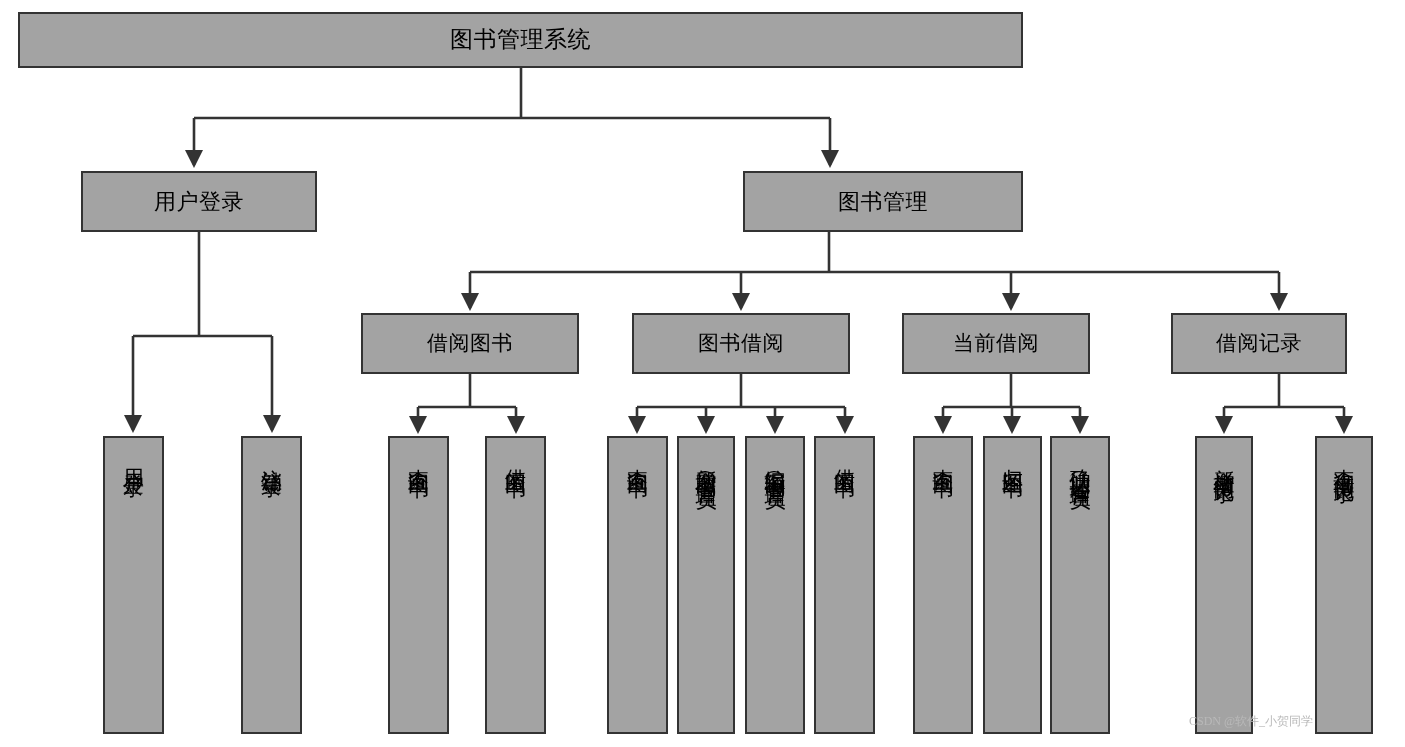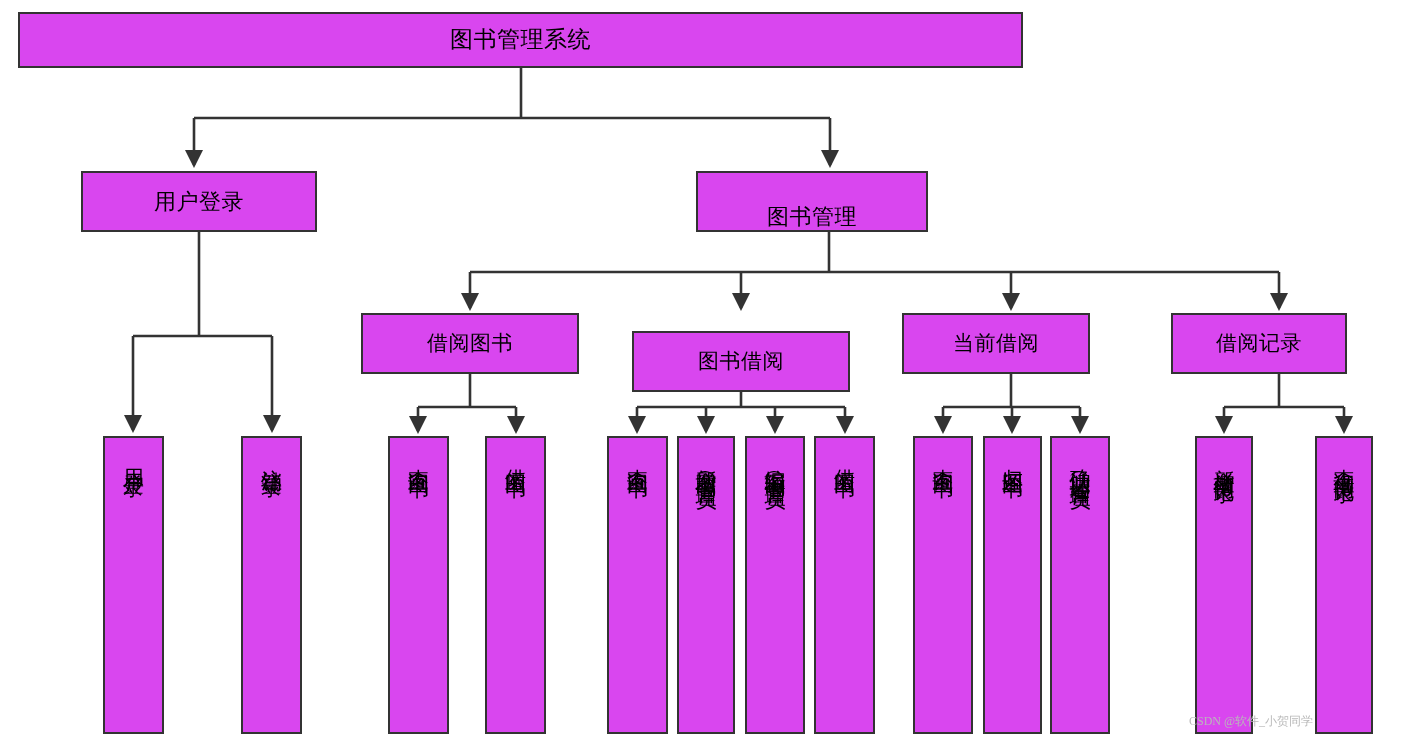--- a/index.html
+++ b/index.html
@@ -20,21 +20,21 @@
     left: 0;
     top: 0;
     width: 1405px;
     height: 747px;
     pointer-events: none;
   }
   .node {
     position: absolute;
     box-sizing: border-box;
     border: 2px solid #333333;
-    background: #d946ef;
+    background: #a3a3a3;
     display: flex;
     align-items: center;
     justify-content: center;
     color: #000000;
     z-index: 2;
   }
   .node-label {
     display: block;
     text-align: center;
     line-height: 1.18;
@@ -123,28 +123,28 @@
     </g>
   </svg>
 
   <div class="node tier-root" style="left:18px; top:12px; width:1005px; height:56px;">
     <span class="node-label">图书管理系统</span>
   </div>
 
   <div class="node tier-1" style="left:81px; top:171px; width:236px; height:61px;">
     <span class="node-label">用户登录</span>
   </div>
-  <div class="node tier-1" style="left:696px; top:171px; width:232px; height:61px;align-items:flex-end;">
+  <div class="node tier-1" style="left:743px; top:171px; width:280px; height:61px;">
     <span class="node-label">图书管理</span>
   </div>
 
   <div class="node tier-2" style="left:361px; top:313px; width:218px; height:61px;">
     <span class="node-label">借阅图书</span>
   </div>
-  <div class="node tier-2" style="left:632px; top:331px; width:218px; height:61px;">
+  <div class="node tier-2" style="left:632px; top:313px; width:218px; height:61px;">
     <span class="node-label">图书借阅</span>
   </div>
   <div class="node tier-2" style="left:902px; top:313px; width:188px; height:61px;">
     <span class="node-label">当前借阅</span>
   </div>
   <div class="node tier-2" style="left:1171px; top:313px; width:176px; height:61px;">
     <span class="node-label">借阅记录</span>
   </div>
 
   <div class="node leaf" style="left:103px; top:436px; width:61px; height:298px;">

